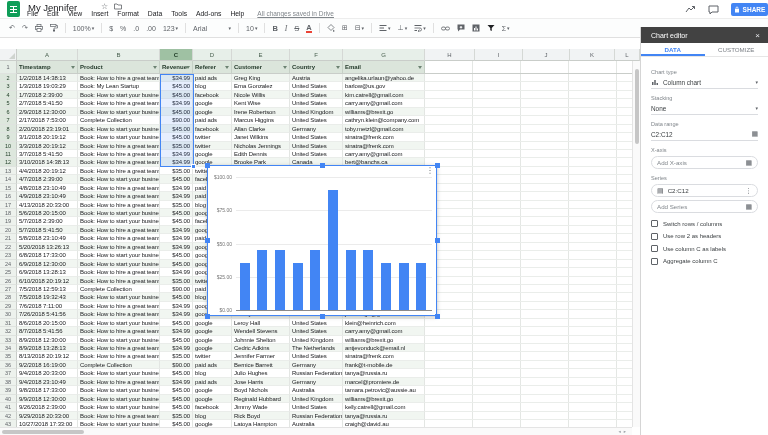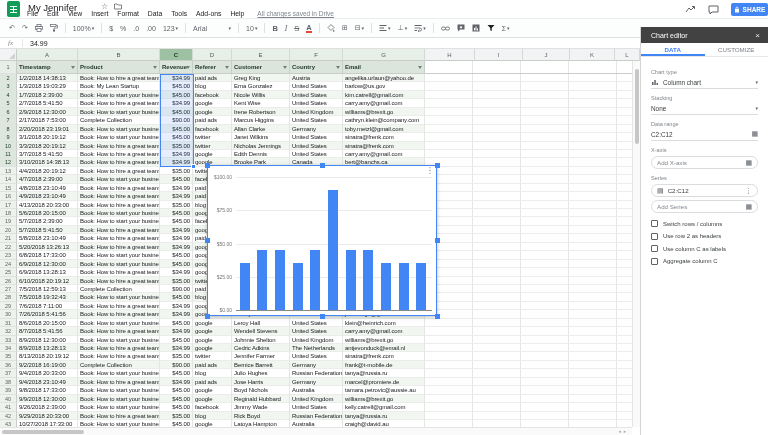--- a/index.html
+++ b/index.html
@@ -283,25 +283,20 @@
           <path d="M1 2h14l-5.5 6v6l-3-1.5V8z" fill="#202124"></path>
         </svg>
     </span>
     <span class="ti">
         <span>Σ</span>
         <span class="caret">▾</span>
       </span>
   </div>
   <div class="collapse-caret"></div>
 
-  <div class="fbar">
-    <span class="fx">fx</span>
-    <span class="div"></span>
-    <span class="fvalue">34.99</span>
-  </div>
 
   <div class="grid">
     <div class="colheads">
       <div class="corner"></div>
     <div class="ch g" style="width: 61px;">A</div>
         <div class="ch g" style="width: 82px;">B</div>
         <div class="ch g sel" style="width: 33px;">C</div>
         <div class="ch g" style="width: 39px;">D</div>
         <div class="ch g" style="width: 58px;">E</div>
         <div class="ch g" style="width: 53px;">F</div>

